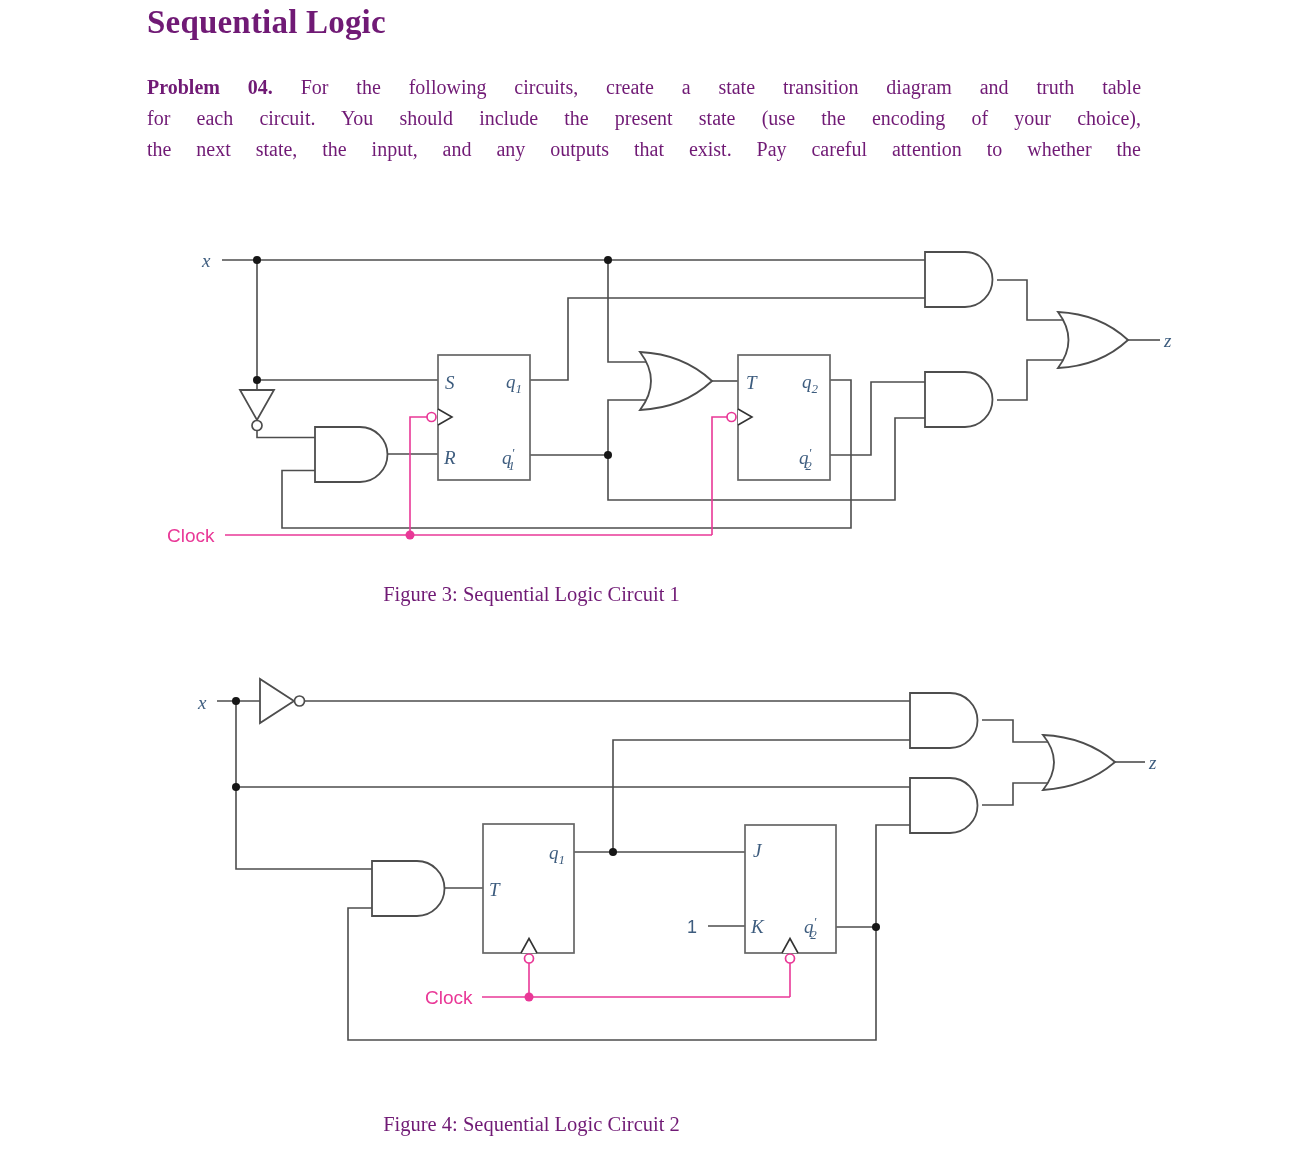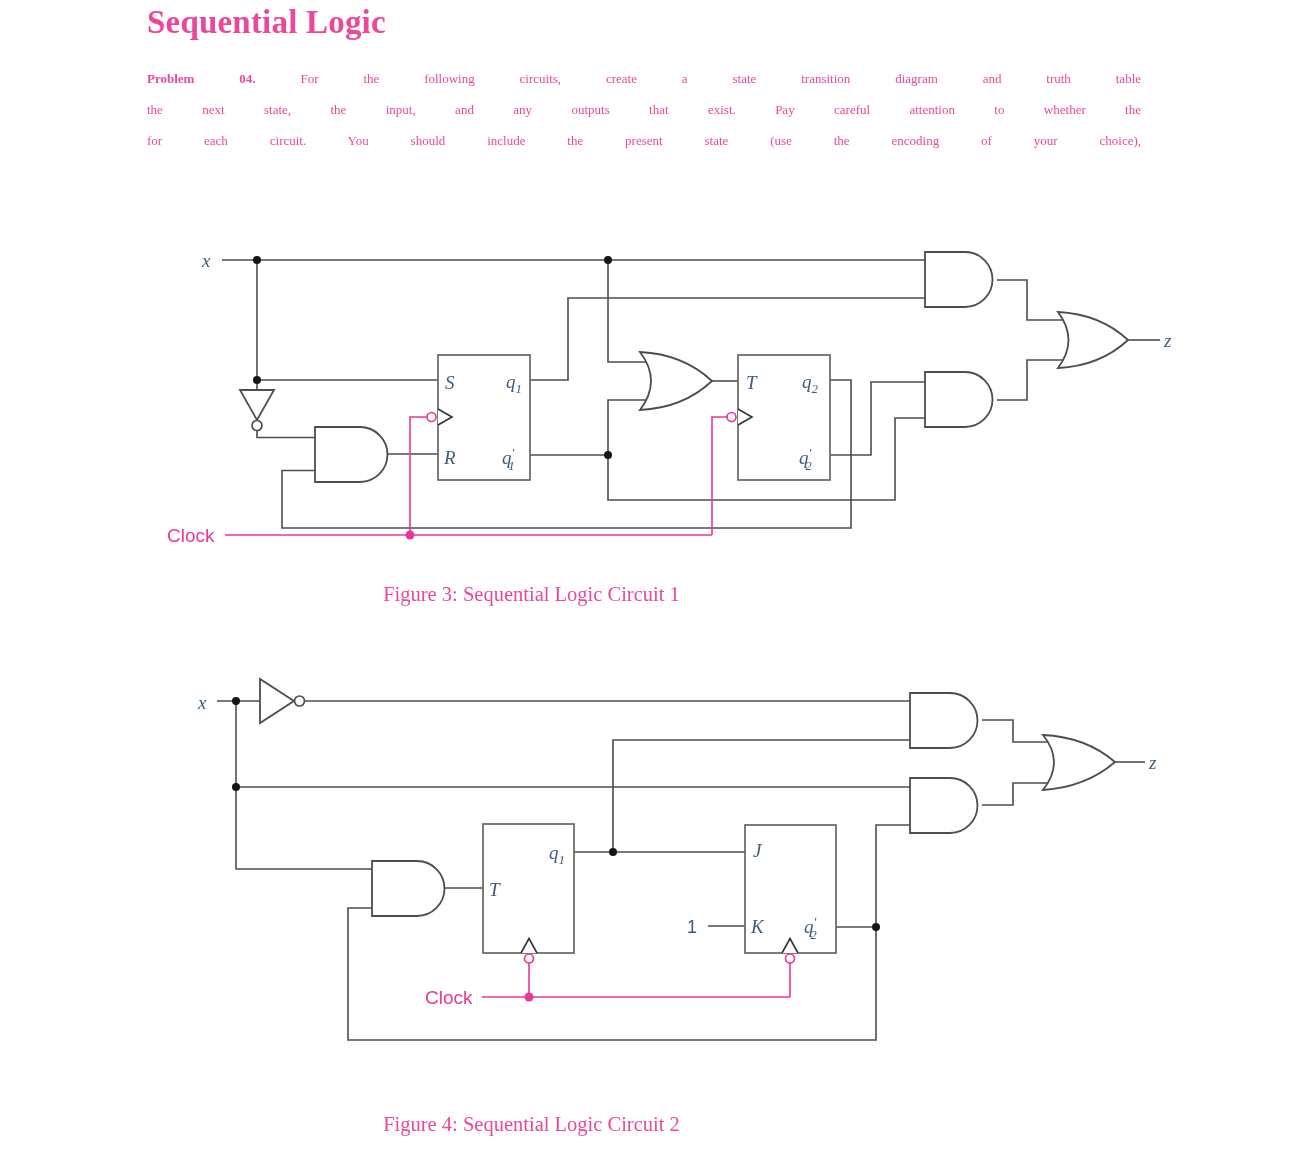--- a/index.html
+++ b/index.html
@@ -1,19 +1,19 @@
 <!DOCTYPE html>
 <html><head>
 <meta charset="utf-8">
 <style>
   html,body{margin:0;padding:0;background:#ffffff;}
   .page{position:relative;width:1290px;height:1175px;background:#ffffff;overflow:hidden;
-        font-family:"Liberation Serif",serif;color:#ec4899;}
+        font-family:"Liberation Serif",serif;color:#701a75;}
   .title{position:absolute;left:147px;top:4px;font-size:33px;font-weight:bold;letter-spacing:.2px;}
-  .problem{position:absolute;left:147px;top:64px;width:994px;font-size:13px;line-height:30.8px;}
+  .problem{position:absolute;left:147px;top:72px;width:994px;font-size:20px;line-height:30.8px;}
   .pline{width:100%;}
   .just{text-align:justify;text-align-last:justify;}
   .bold{font-weight:bold;}
   .caption{position:absolute;left:0;width:1063px;text-align:center;font-size:20.5px;}
   .cap3{top:583px;}
   .cap4{top:1113px;}
   svg{position:absolute;left:0;}
   .wire{stroke:#4d4d4d;stroke-width:1.6;fill:none;}
   .pink{stroke:#e93897;stroke-width:1.6;fill:none;}
   .gate{stroke:#4d4d4d;stroke-width:1.8;fill:#ffffff;}
@@ -31,22 +31,22 @@
 </style>
 </head>
 <body>
 
 <div class="page">
 
   <div class="title">Sequential Logic</div>
 
   <div class="problem">
     <div class="pline just"><span class="bold">Problem 04.</span> <span>For the following circuits, create a state transition diagram and truth table</span></div>
+    <div class="pline just">for each circuit.  You should include the present state (use the encoding of your choice),</div>
     <div class="pline just">the next state, the input, and any outputs that exist.  Pay careful attention to whether the</div>
-    <div class="pline just">for each circuit.  You should include the present state (use the encoding of your choice),</div>
   </div>
 
   <svg width="1290" height="620" viewBox="0 0 1290 620">
     <g>
 
       <path class="wire" d="M222,260 H925"></path>
 
       <path class="wire" d="M257,260 V390"></path>
       <path class="wire" d="M257,380 H438"></path>
 

